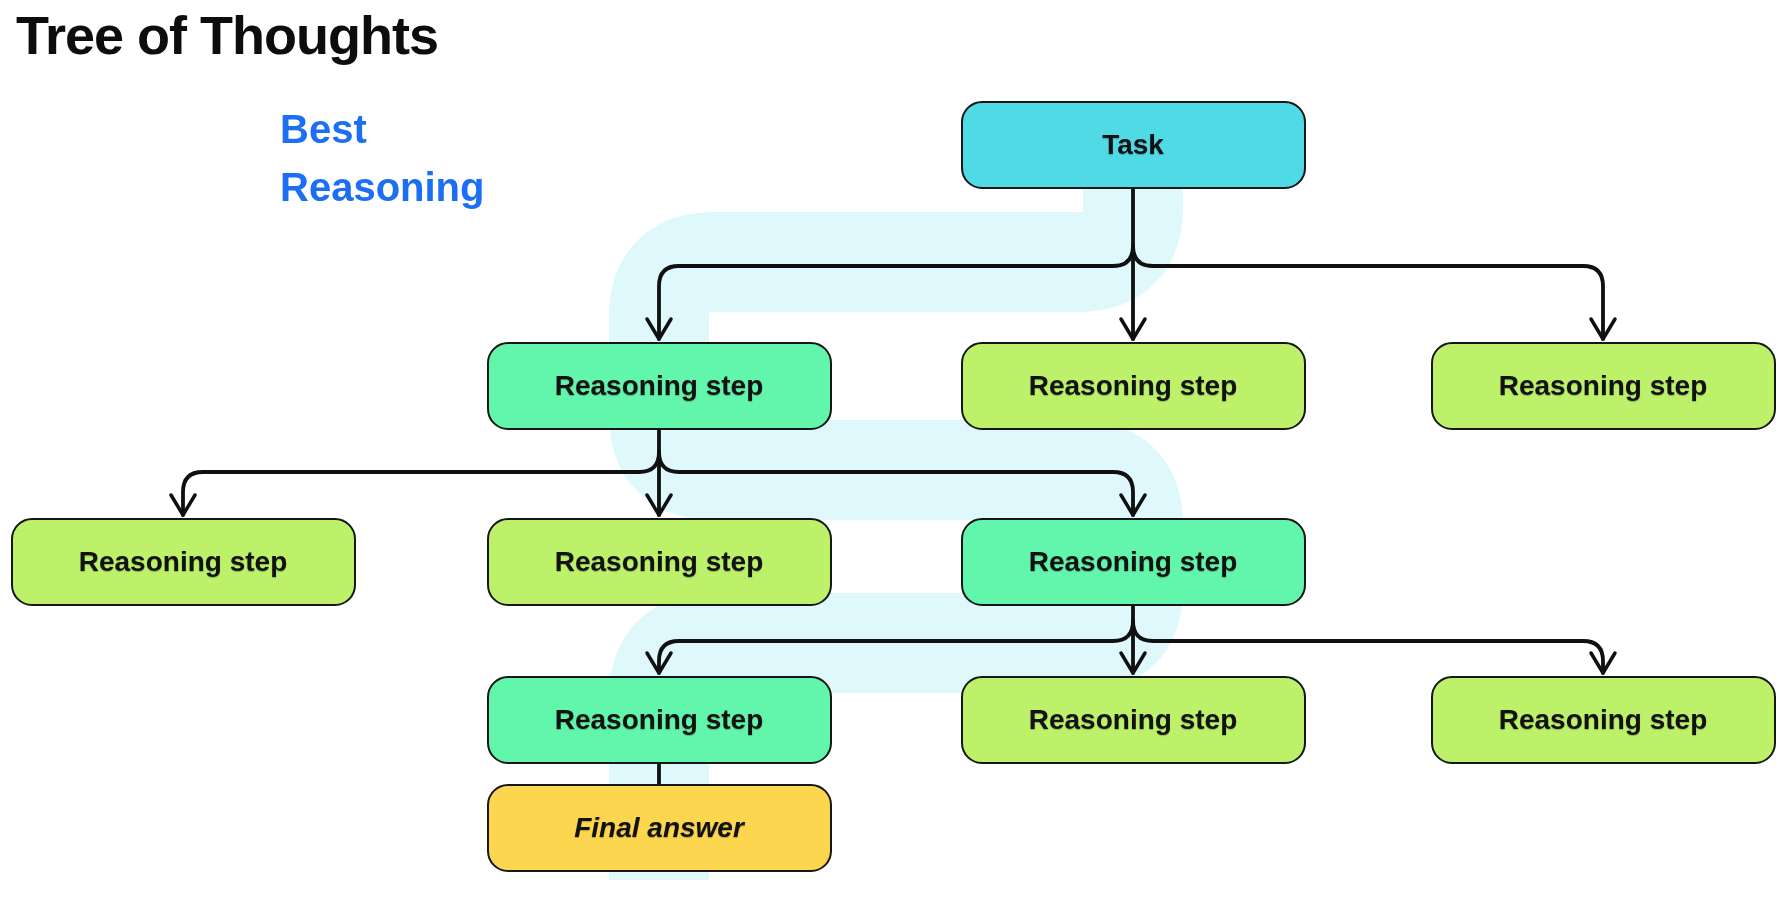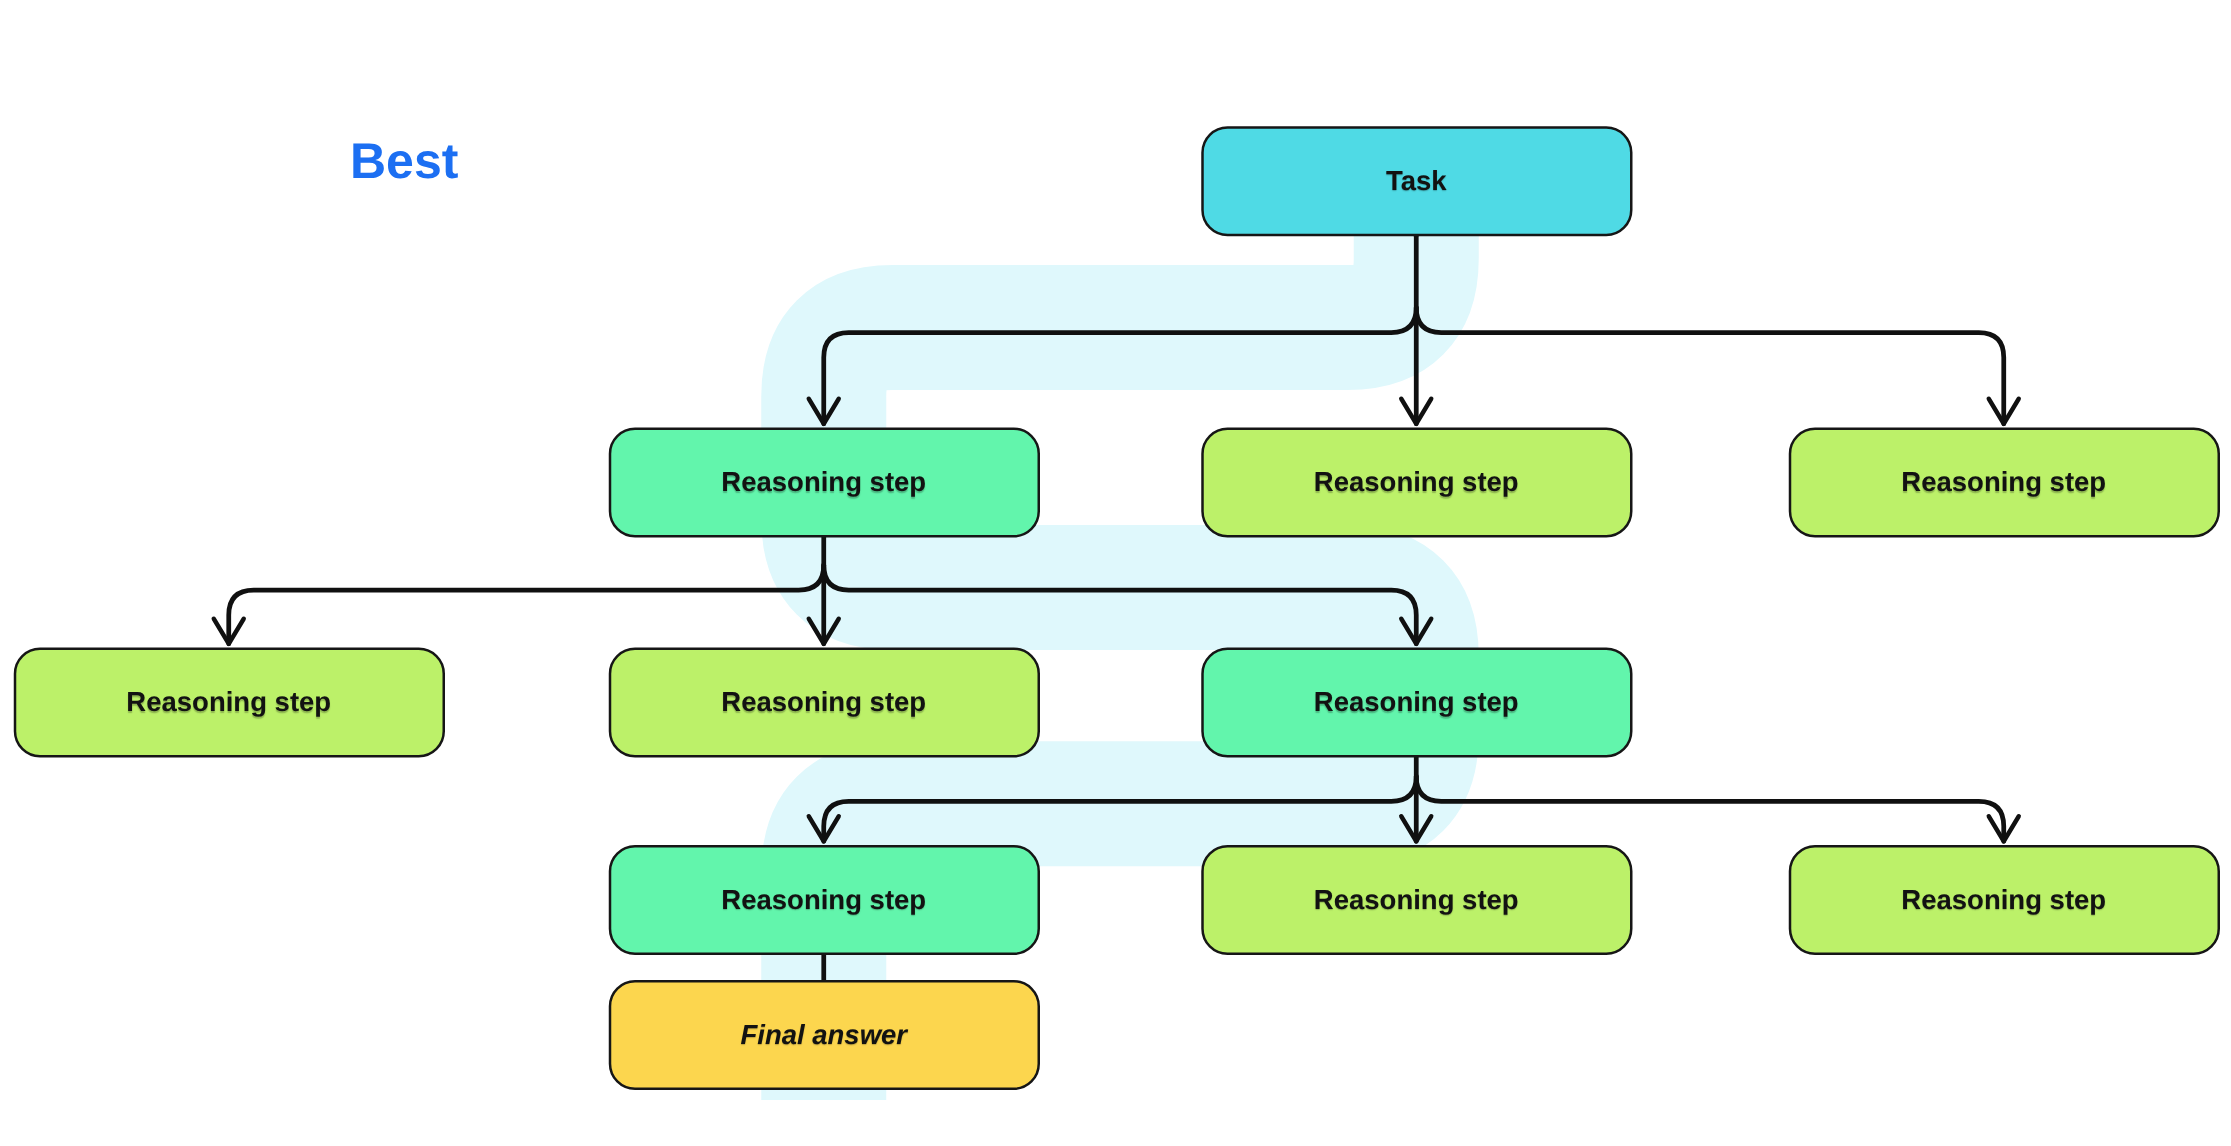--- a/index.html
+++ b/index.html
@@ -14,21 +14,21 @@
   }
   .annotation{
     position:absolute;left:280px;top:100px;width:340px;
     font-size:40px;font-weight:700;line-height:58px;
   }
   .node{
     position:absolute;box-sizing:border-box;
     width:345px;height:88px;border-radius:21px;
     border:2px solid #161616;
     display:flex;align-items:center;justify-content:center;
-    font-size:22px;font-weight:700;color:#121212;
+    font-size:28px;font-weight:700;color:#121212;
     text-shadow:0 1px 1px rgba(0,0,0,.25);
     white-space:nowrap;
   }
 </style>
 </head>
 <body>
 
 <div id="stage">
   <svg id="diagram-svg" width="1785" height="917">
       <path d="M1133,150 V207 Q1133,262 1078,262 H714 Q659,262 659,317 V415 Q659,470 714,470 H1078 Q1133,470 1133,525 V588 Q1133,643 1078,643 H714 Q659,643 659,698 V880" fill="none" stroke="#dff8fc" stroke-width="100" stroke-linecap="butt" stroke-linejoin="round"></path>
@@ -46,22 +46,24 @@
       <path d="M1121,495 L1133,515 L1145,495" fill="none" stroke="#101010" stroke-width="3.5" stroke-linecap="round" stroke-linejoin="round"></path>
       <path d="M1133,621 Q1133,641 1113,641 L679,641 Q659,641 659,661 V673" fill="none" stroke="#101010" stroke-width="3.8" stroke-linecap="round" stroke-linejoin="round"></path>
       <path d="M647,653 L659,673 L671,653" fill="none" stroke="#101010" stroke-width="3.5" stroke-linecap="round" stroke-linejoin="round"></path>
       <path d="M1133,606 V673" fill="none" stroke="#101010" stroke-width="3.8" stroke-linecap="round" stroke-linejoin="round"></path>
       <path d="M1121,653 L1133,673 L1145,653" fill="none" stroke="#101010" stroke-width="3.5" stroke-linecap="round" stroke-linejoin="round"></path>
       <path d="M1133,621 Q1133,641 1153,641 L1583,641 Q1603,641 1603,661 V673" fill="none" stroke="#101010" stroke-width="3.8" stroke-linecap="round" stroke-linejoin="round"></path>
       <path d="M1591,653 L1603,673 L1615,653" fill="none" stroke="#101010" stroke-width="3.5" stroke-linecap="round" stroke-linejoin="round"></path>
       <path d="M659,764 V823" fill="none" stroke="#101010" stroke-width="3.8" stroke-linecap="round" stroke-linejoin="round"></path>
       <path d="M647,803 L659,823 L671,803" fill="none" stroke="#101010" stroke-width="3.5" stroke-linecap="round" stroke-linejoin="round"></path>
     </svg>
+  <div class="page-title" style="color: rgb(13, 13, 13);">Tree of Thoughts</div>
   <div class="annotation" style="color: rgb(28, 111, 242);">
     <div>Best</div>
+    <div>Reasoning</div>
   </div>
   <div id="nodes-layer">
       <div class="node" style="left: 960.5px; top: 101px; background: rgb(79, 218, 229);">Task</div>
       <div class="node" style="left: 486.5px; top: 342px; background: rgb(98, 245, 172);">Reasoning step</div>
       <div class="node" style="left: 960.5px; top: 342px; background: rgb(188, 241, 105);">Reasoning step</div>
       <div class="node" style="left: 1430.5px; top: 342px; background: rgb(188, 241, 105);">Reasoning step</div>
       <div class="node" style="left: 10.5px; top: 518px; background: rgb(188, 241, 105);">Reasoning step</div>
       <div class="node" style="left: 486.5px; top: 518px; background: rgb(188, 241, 105);">Reasoning step</div>
       <div class="node" style="left: 960.5px; top: 518px; background: rgb(98, 245, 172);">Reasoning step</div>
       <div class="node" style="left: 486.5px; top: 676px; background: rgb(98, 245, 172);">Reasoning step</div>

